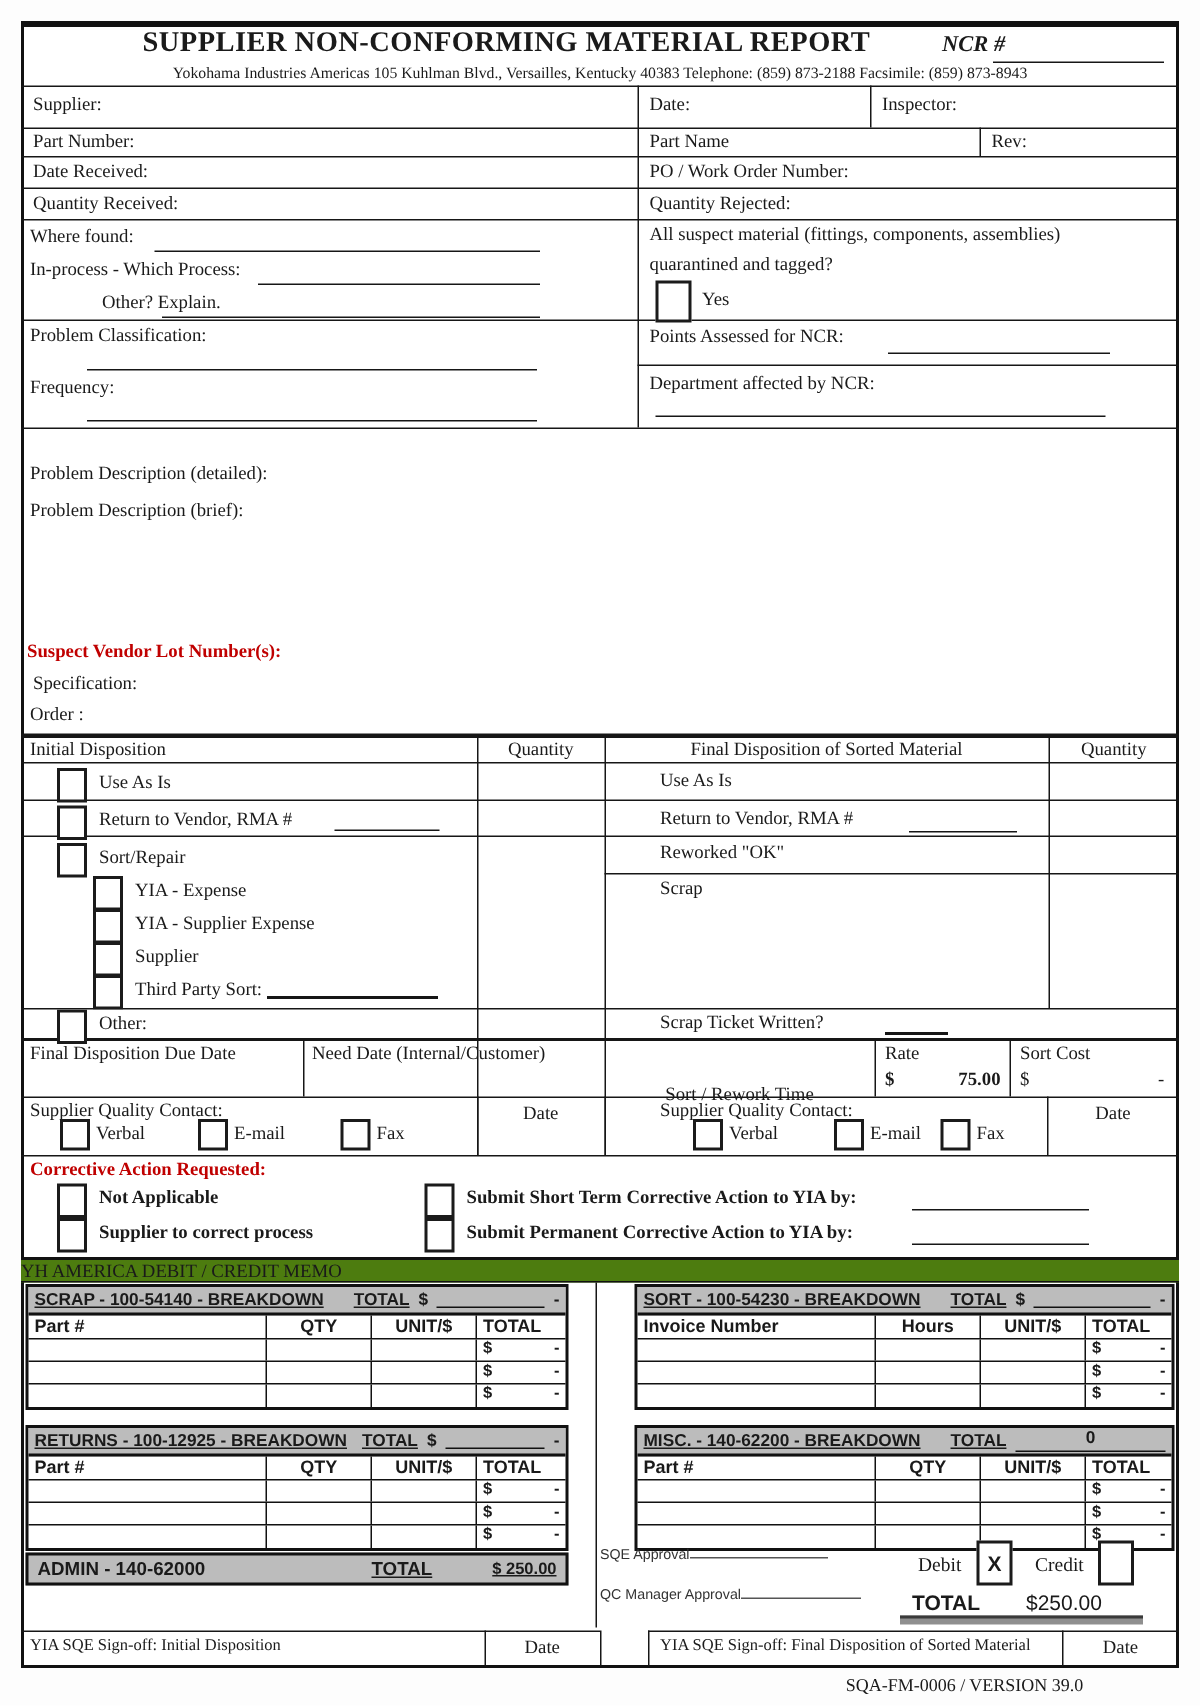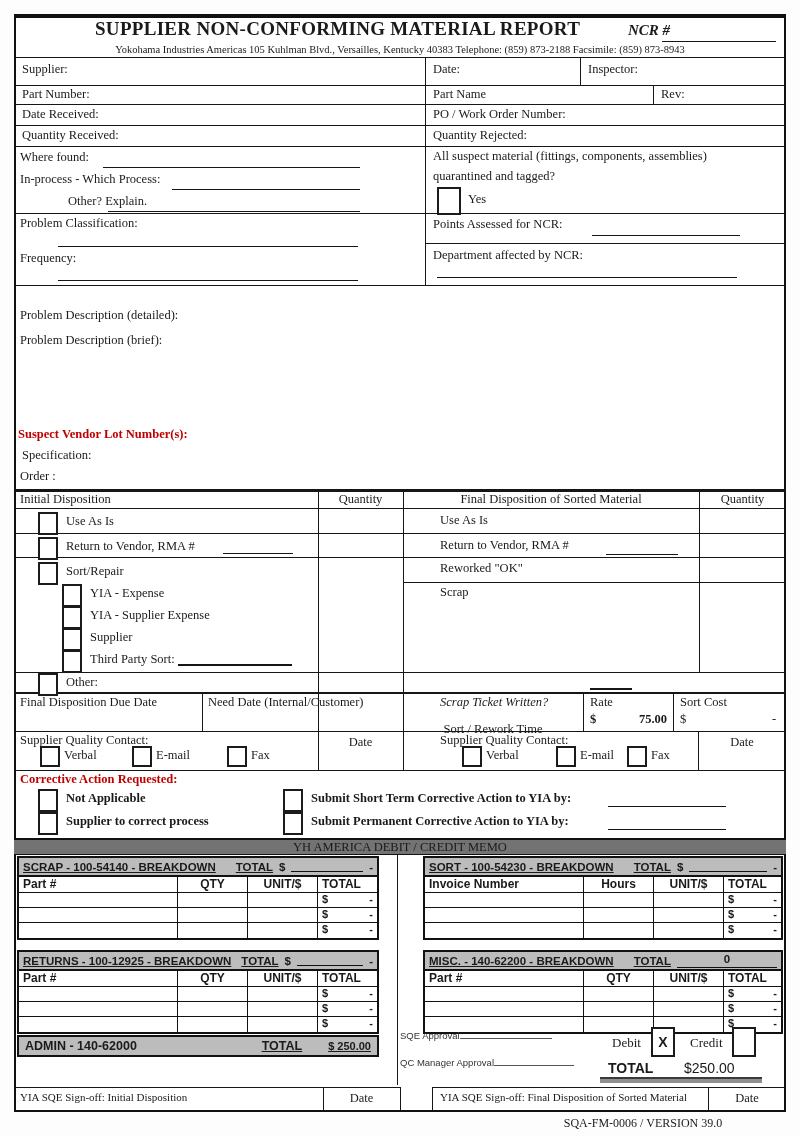--- a/index.html
+++ b/index.html
@@ -16,23 +16,23 @@
   .t2{border-top-width:2px;}
   .t3{border-top-width:3px;}
   .vl{position:absolute;width:0;border-left:1px solid #161616;}
   .fl{position:absolute;height:0;border-bottom:1px solid #161616;}
   .fl2{border-bottom-width:2px;}
   .cb{position:absolute;width:16px;height:19px;border:2px solid #1b1b1b;background:#fff;
       display:flex;align-items:center;justify-content:center;
       font-family:"Liberation Sans", sans-serif;font-weight:bold;font-size:14px;}
   #outer{position:absolute;left:14px;top:14px;width:772px;height:1098px;box-sizing:border-box;
          border:2px solid #111;border-top-width:4px;background:#fff;}
-  .banner{position:absolute;left:14px;top:838px;width:772px;height:17px;background:#737373;
+  .banner{position:absolute;left:14px;top:838px;width:772px;height:17px;background:#4d7c0f;
           border-top:2px solid #111;border-bottom:1px solid #111;box-sizing:border-box;
-          text-align:center;font-size:12.5px;line-height:15px;}
+          font-size:12.5px;line-height:15px;}
   .mtab{position:absolute;box-sizing:border-box;border:2px solid #111;background:#fff;
         font-family:"Liberation Sans", sans-serif;}
   .mbar{display:flex;align-items:center;gap:6px;height:19px;background:#bcbcbc;
         border-bottom:2px solid #111;box-sizing:border-box;padding:0 4px;
         font-weight:bold;font-size:11.5px;white-space:nowrap;}
   .u{text-decoration:underline;}
   .bline{flex:1;height:10px;border-bottom:1px solid #111;min-width:20px;}
   .mhead,.mrow{display:flex;box-sizing:border-box;font-size:12px;font-weight:bold;}
   .mhead{height:16px;border-bottom:1px solid #111;}
   .mrow{height:15px;border-bottom:1px solid #111;font-size:11px;}
@@ -143,21 +143,21 @@
 <span class="lbl" style="left:90px;top:653px;">Third Party Sort:</span>
 <div class="fl fl2" style="left:178px;top:664px;width:114px;"></div>
 <div class="cb" style="left:38px;top:673px;"></div>
 <span class="lbl" style="left:66px;top:676px;">Other:</span>
 
 <span class="lbl" style="left:440px;top:514px;">Use As Is</span>
 <span class="lbl" style="left:440px;top:539px;">Return to Vendor, RMA #</span>
 <div class="fl" style="left:606px;top:554px;width:72px;"></div>
 <span class="lbl" style="left:440px;top:562px;">Reworked "OK"</span>
 <span class="lbl" style="left:440px;top:586px;">Scrap</span>
-<span class="lbl" style="left:440px;top:696px;font-style:italic;">Scrap Ticket Written?</span>
+<span class="lbl" style="left:440px;top:675px;">Scrap Ticket Written?</span>
 <div class="fl fl2" style="left:590px;top:688px;width:42px;"></div>
 
 <div class="hl" style="left:14px;top:731px;width:772px;"></div>
 <div class="vl" style="left:202px;top:692px;height:39px;"></div>
 <div class="vl" style="left:583px;top:692px;height:39px;"></div>
 <div class="vl" style="left:673px;top:692px;height:39px;"></div>
 <span class="lbl" style="left:20px;top:696px;">Final Disposition Due Date</span>
 <span class="lbl" style="left:208px;top:696px;">Need Date (Internal/Customer)</span>
 <div class="lbl ctr" style="left:403px;top:696px;width:180px;margin-top:27px;">Sort / Rework Time</div>
 <span class="lbl" style="left:590px;top:696px;">Rate</span>
@@ -370,21 +370,21 @@
         <span>$</span>
         <span>-</span>
       </div>
     </div>
 </div>
 
 <div class="adm">
   <span>ADMIN - 140-62000</span>
   <span class="sp"></span>
   <span class="u">TOTAL</span>
-  <span class="u" style="margin-left:18px;font-size:11px;">$  250.00</span>
+  <span class="u" style="margin-left:32px;font-size:11px;">$  250.00</span>
 </div>
 
 <span class="appr" style="left:400px;top:1029px;"><span>SQE Approval</span><span class="aline" style="width:92px;"></span></span>
 <span class="appr" style="left:400px;top:1056px;"><span>QC Manager Approval</span><span class="aline" style="width:80px;"></span></span>
 <span class="lbl" style="left:612px;top:1036px;font-size:13px;">Debit</span>
 <div class="cb" style="left:651px;top:1027px;width:20px;height:26px;">
     <span>X</span>
   </div>
 <span class="lbl" style="left:690px;top:1036px;font-size:13px;">Credit</span>
 <div class="cb" style="left:732px;top:1027px;width:20px;height:26px;"></div>

